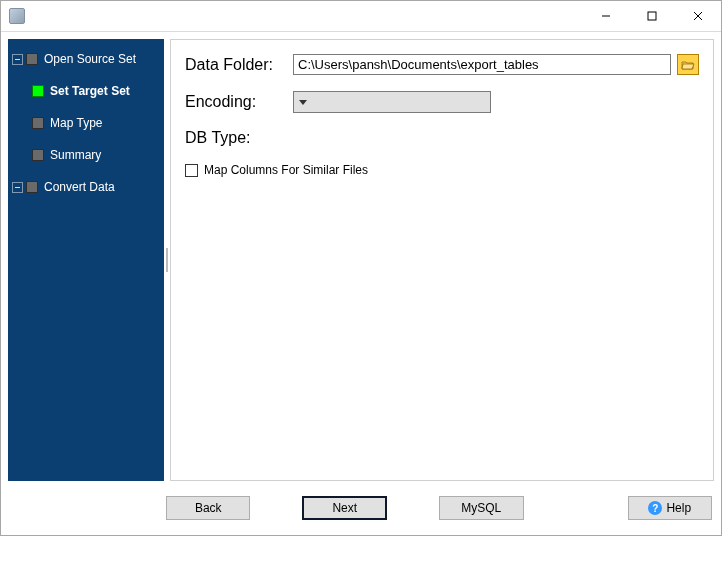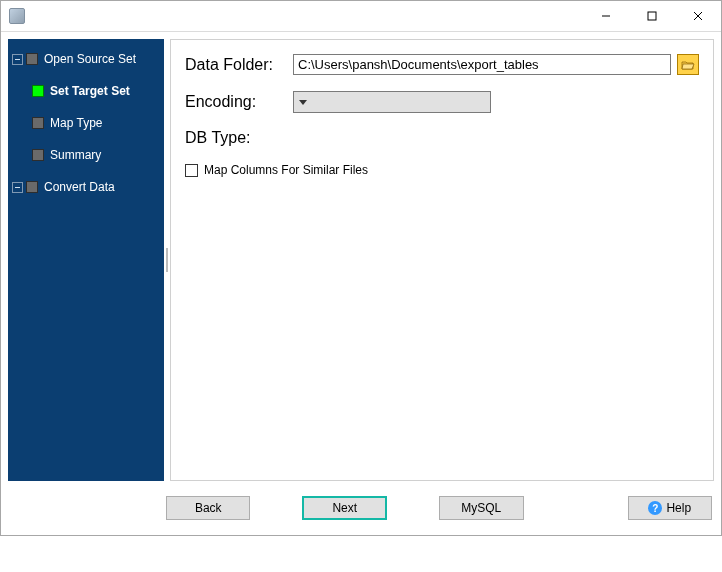--- a/index.html
+++ b/index.html
@@ -188,21 +188,21 @@
     width: 86px; height: 24px;
     background: #e1e1e1;
     border: 1px solid #adadad;
     font-family: inherit;
     font-size: 12px;
     display: flex; align-items: center; justify-content: center;
     cursor: pointer;
     gap: 4px;
   }
   .btn.default {
-    border: 2px solid #14b8a6;
+    border: 2px solid #0f172a;
   }
   .btn-sidebar-align { margin-left: 156px; }
   .help-icon {
     width: 14px; height: 14px;
     border-radius: 50%;
     background: #3399ff;
     color: #fff;
     font-weight: bold;
     font-size: 10px;
     display: flex; align-items: center; justify-content: center;

